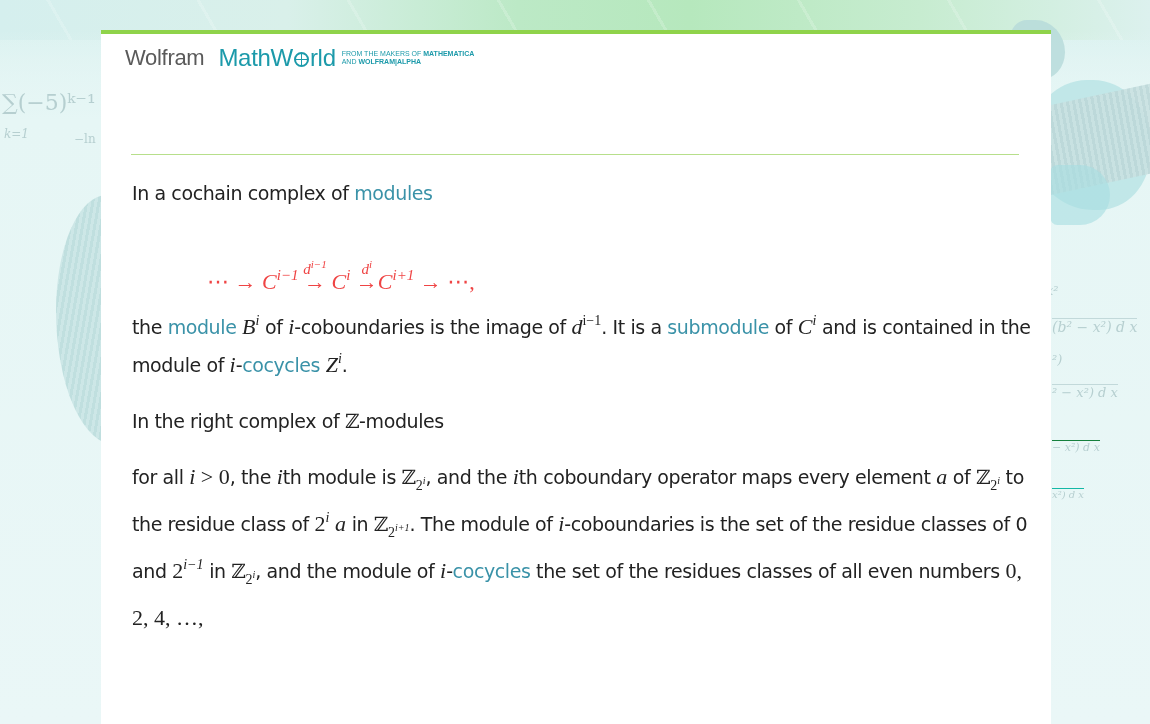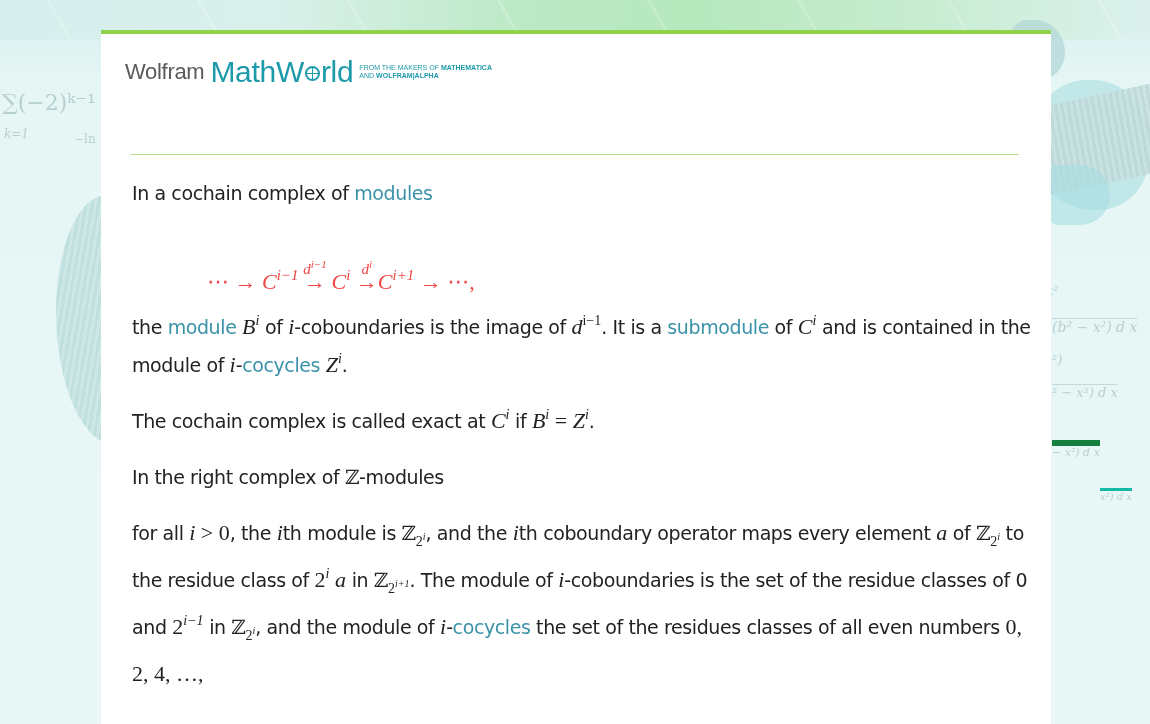--- a/index.html
+++ b/index.html
@@ -54,28 +54,28 @@
       background: #a7dde1; opacity: 0.6;
     }
 
     
     .card {
       position: absolute; left: 101px; top: 30px; width: 950px; height: 720px;
       background: #ffffff;
       border-top: 4px solid #8fd34a;
     }
     .logo {
-      position: absolute; left: 24px; top: 25px; display: flex; align-items: center;
+      position: absolute; left: 24px; top: 11px; display: flex; align-items: center;
       height: 26px;
     }
     .logo-wolfram {
       font-family: "Liberation Sans", sans-serif; font-size: 22px; color: #5a5a5a; letter-spacing: -0.3px;
     }
     .logo-mathworld {
-      font-family: "Liberation Sans", sans-serif; font-size: 30px; color: #1c9aaa; margin-left: 6px; letter-spacing: -0.3px;
+      font-family: "Liberation Sans", sans-serif; font-size: 24px; color: #1c9aaa; margin-left: 14px; letter-spacing: -0.3px;
       display: flex; align-items: center;
     }
     .globe {
       display: inline-block; width: 15px; height: 15px; border-radius: 50%;
       border: 2px solid #1c9aaa; position: relative; margin: 0 1px; top: 1px;
       background:
         linear-gradient(90deg, transparent 5px, #1c9aaa 5px 6px, transparent 6px),
         linear-gradient(0deg, transparent 5px, #1c9aaa 5px 6px, transparent 6px);
     }
     .logo-tag {
@@ -118,36 +118,36 @@
     }
     .ovr .lab.up { font-style: normal; }
     .ovr .lab sup { font-size: 11px; vertical-align: 6px; }
   </style>
 </head>
 <body>
 
 <div class="bg-banner"></div>
 <div class="bg-fade"></div>
 
-<div class="bg-math" style="left:2px;top:90px;font-size:22px;font-style:normal;">∑(−2)ᵏ⁻¹</div>
+<div class="bg-math" style="left:2px;top:90px;font-size:22px;font-style:normal;">∑(−5)ᵏ⁻¹</div>
 <div class="bg-math" style="left:4px;top:127px;font-size:12px;">k=1</div>
 <div class="bg-math" style="left:74px;top:132px;font-size:12px;font-style:normal;">−ln</div>
 
 <div class="shape-left"></div>
 <div class="shape-right-1"></div>
 <div class="shape-right-2"></div>
 <div class="shape-right-3"></div>
 <div class="shape-right-4"></div>
 
 <div class="bg-math" style="left:1046px;top:283px;font-size:13px;">x²</div>
 <div class="bg-math" style="left:1052px;top:318px;font-size:14px;border-top:1px solid #c2d9da;">(b² − x²)  d x</div>
 <div class="bg-math" style="left:1052px;top:352px;font-size:13px;">²)</div>
 <div class="bg-math" style="left:1052px;top:384px;font-size:13px;border-top:1px solid #c2d9da;">² − x²)  d x</div>
-<div class="bg-math" style="left:1052px;top:440px;font-size:11px;border-top:6px solid #15803d;">− x²)  d x</div>
-<div class="bg-math" style="left:1100px;top:488px;font-size:10px;border-top:3px solid #14b8a6;">x²)  d x</div>
+<div class="bg-math" style="left:1052px;top:440px;font-size:11px;border-top:1px solid #15803d;">− x²)  d x</div>
+<div class="bg-math" style="left:1052px;top:488px;font-size:10px;border-top:1px solid #14b8a6;">x²)  d x</div>
 
 <div class="card">
 
   <div class="logo">
     <span class="logo-wolfram">Wolfram</span>
     <span class="logo-mathworld">
       <span>MathW</span>
         <span class="globe"></span>
         <span>rld</span>
     </span>
@@ -167,21 +167,20 @@
       <div class="line">
         <span>⋯ → </span><span class="m">C</span><sup style="font-size:15px;font-style:italic;vertical-align:9px;">i−1</sup>
         <span class="ovr"><span class="lab"><span>d</span><sup>i−1</sup></span><span>→</span></span>
         <span class="m">C</span><sup style="font-size:15px;font-style:italic;vertical-align:9px;">i</sup>
         <span class="ovr"><span class="lab"><span>d</span><sup>i</sup></span><span>→</span></span><span class="m">C</span><sup style="font-size:15px;font-style:italic;vertical-align:9px;">i+1</sup><span> → ⋯,</span>
       </div>
     </div>
 
     <p><span>the </span><a class="lnk" href="#">module</a> <span class="m"><span>B</span><sup>i</sup></span><span> of </span><span class="m">i</span><span>-coboundaries is the image of </span><span class="m"><span>d</span><sup style="font-style:normal;">i−1</sup></span><span>. It is a </span><a class="lnk" href="#">submodule</a><span> of </span><span class="m"><span>C</span><sup>i</sup></span> <span> and is contained in the module of </span><span class="m">i</span><span>-</span><a class="lnk" href="#">cocycles</a><span> </span><span class="m"><span>Z</span><sup>i</sup></span><span>.</span></p>
 
-    <p><span>The cochain complex is called exact at </span><span class="m"><span>C</span><sup>i</sup></span><span> if </span><span class="m"><span>B</span><sup>i</sup></span><span class="mn"> = </span><span class="m"><span>Z</span><sup>i</sup></span><span>.</span></p>
 
     <p><span>In the right complex of </span><span class="zz">ℤ</span><span>-modules</span></p>
 
 
     <p><span>for all </span><span class="m">i</span><span class="mn"> &gt; 0</span><span>, the </span><span class="m">i</span><span>th module is </span><span class="zz">ℤ</span><sub class="mn" style="font-size:14px;vertical-align:-6px;"><span>2</span><sup style="font-style:italic;font-size:10px;vertical-align:6px;">i</sup></sub><span>, and the </span><span class="m">i</span><span>th coboundary operator maps every element </span><span class="m">a</span><span> of </span><span class="zz">ℤ</span><sub class="mn" style="font-size:14px;vertical-align:-6px;"><span>2</span><sup style="font-style:italic;font-size:10px;vertical-align:6px;">i</sup></sub><span> to the residue class of </span><span class="mn"><span>2</span><sup style="font-style:italic;">i</sup></span><span> </span><span class="m">a</span><span> in </span><span class="zz">ℤ</span><sub class="mn" style="font-size:14px;vertical-align:-6px;"><span>2</span><sup style="font-style:italic;font-size:9px;vertical-align:6px;">i+1</sup></sub><span>. The module of </span><span class="m">i</span><span>-coboundaries is the set of the residue classes of 0 and </span><span class="mn"><span>2</span><sup style="font-style:italic;">i−1</sup></span><span> in </span><span class="zz">ℤ</span><sub class="mn" style="font-size:14px;vertical-align:-6px;"><span>2</span><sup style="font-style:italic;font-size:10px;vertical-align:6px;">i</sup></sub><span>, and the module of </span><span class="m">i</span><span>-</span><a class="lnk" href="#">cocycles</a><span> the set of the residues classes of all even numbers </span><span class="mn">0, 2, 4, …, </span></p>
 
   </div>
 </div>
 
 </body></html>

